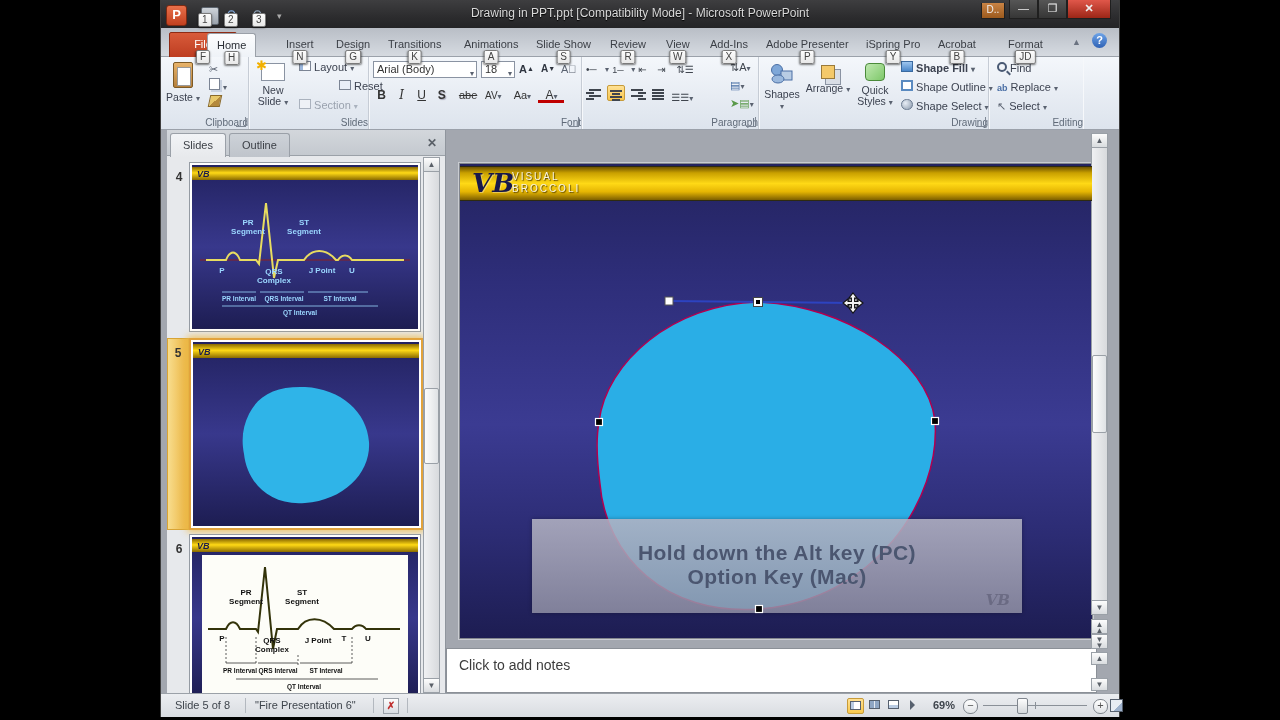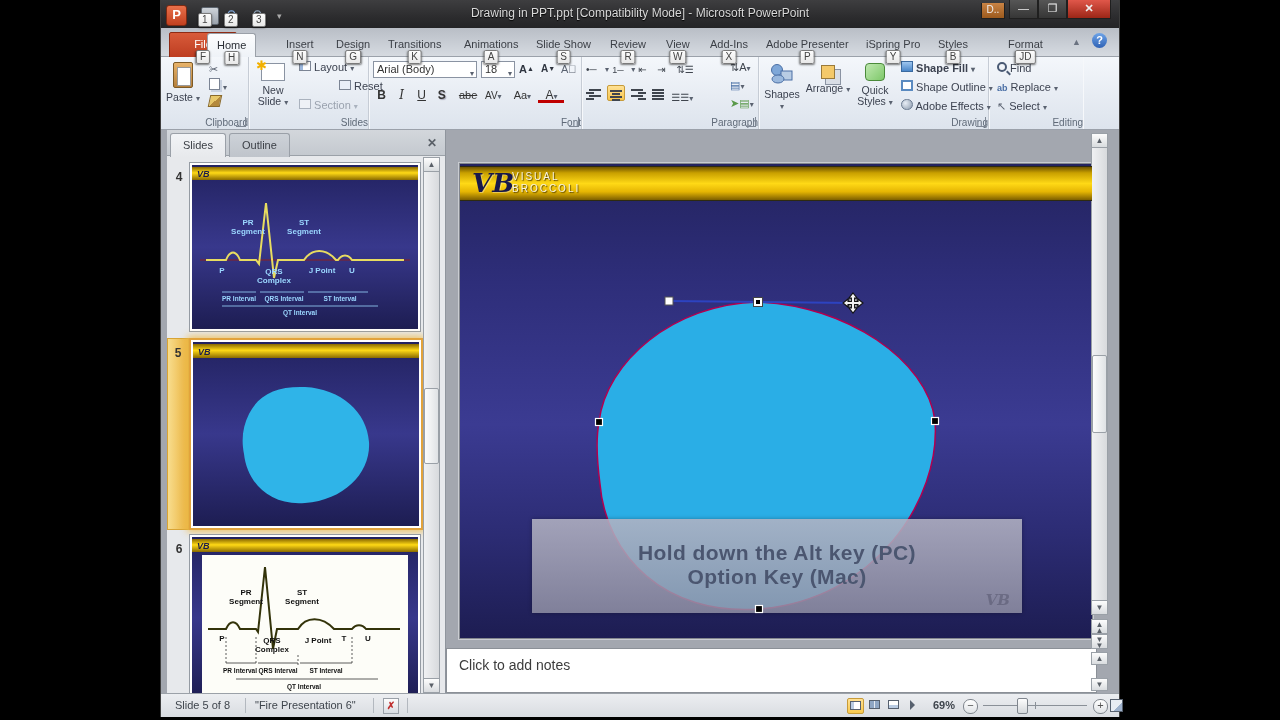--- a/index.html
+++ b/index.html
@@ -100,21 +100,21 @@
       <div class="tab" style="left:116px;"><span>Insert</span><span class="kt">N</span></div>
       <div class="tab" style="left:166px;"><span>Design</span><span class="kt">G</span></div>
       <div class="tab" style="left:218px;"><span>Transitions</span><span class="kt">K</span></div>
       <div class="tab" style="left:294px;"><span>Animations</span><span class="kt">A</span></div>
       <div class="tab" style="left:366px;"><span>Slide Show</span><span class="kt">S</span></div>
       <div class="tab" style="left:440px;"><span>Review</span><span class="kt">R</span></div>
       <div class="tab" style="left:496px;"><span>View</span><span class="kt">W</span></div>
       <div class="tab" style="left:540px;"><span>Add-Ins</span><span class="kt">X</span></div>
       <div class="tab" style="left:596px;"><span>Adobe Presenter</span><span class="kt">P</span></div>
       <div class="tab" style="left:696px;"><span>iSpring Pro</span><span class="kt">Y</span></div>
-      <div class="tab" style="left:768px;"><span>Styles</span><span class="kt">B</span></div>
+      <div class="tab" style="left:768px;"><span>Acrobat</span><span class="kt">B</span></div>
       <div class="tab" style="left:838px;"><span>Format</span><span class="kt">JD</span></div>
       <div style="position:absolute;right:38px;top:9px;color:#6a7280;font-size:9px;">▲</div>
       <div style="position:absolute;right:12px;top:5px;width:15px;height:15px;border-radius:8px;background:linear-gradient(#6ea4e8,#2f62b5);color:#fff;font-size:11px;font-weight:bold;text-align:center;line-height:15px;">?</div>
     </div>
 
     <div class="ribbon">
 
       <div class="grp" style="left:0;width:88px;">
         <div class="bigbtn" style="left:2px;">
           <span class="ic" style="width:20px;height:26px;background:linear-gradient(#e8b36a,#b5803c);border:1px solid #7d5a26;border-radius:2px;position:relative;display:inline-block;margin-top:3px;"><span style="position:absolute;left:3px;top:4px;width:12px;height:17px;background:#fff;border:1px solid #999;"></span></span>
@@ -194,21 +194,21 @@
         <div class="bigbtn" style="left:46px;width:46px;">
           <span class="ic" style="width:14px;height:14px;background:#f4c96a;border:1px solid #9a7a3a;margin-top:6px;box-shadow:5px 5px 0 #d9dee6,5px 5px 0 1px #8a93a2;display:inline-block;"></span>
           <span class="blabel"><span>Arrange</span> <span class="arrow">▾</span></span>
         </div>
         <div class="bigbtn" style="left:94px;width:44px;">
           <span class="ic" style="width:20px;height:18px;background:linear-gradient(135deg,#bfe8b0,#7ec86a);border:1px solid #4a8a3a;border-radius:4px;margin-top:4px;display:inline-block;"></span>
           <span class="blabel"><span>Quick Styles</span> <span class="arrow">▾</span></span>
         </div>
         <div class="smallrow" style="left:142px;top:3px;font-weight:bold;"><span class="ic" style="width:12px;height:11px;background:linear-gradient(#9ec6ef,#4a86c8);border:1px solid #3a6aa0;"></span> <span>Shape Fill</span> <span class="arrow">▾</span></div>
         <div class="smallrow" style="left:142px;top:22px;text-align:center;"><span class="ic" style="width:12px;height:11px;border:2px solid #5a8ac0;background:#fff;"></span> <span>Shape Outline</span> <span class="arrow">▾</span></div>
-        <div class="smallrow" style="left:142px;top:41px;"><span class="ic" style="width:12px;height:11px;border-radius:6px;background:radial-gradient(circle at 35% 35%,#e8eef6,#8a99ac);border:1px solid #6a7a90;"></span> <span>Adobe Effects</span> <span class="arrow">▾</span></div>
+        <div class="smallrow" style="left:142px;top:41px;"><span class="ic" style="width:12px;height:11px;border-radius:6px;background:radial-gradient(circle at 35% 35%,#e8eef6,#8a99ac);border:1px solid #6a7a90;"></span> <span>Shape Select</span> <span class="arrow">▾</span></div>
         <div class="grp-label">Drawing</div>
         <div class="launcher"></div>
       </div>
 
       <div class="grp" style="left:828px;width:94px;border-right:none;">
         <div class="smallrow" style="left:8px;top:3px;"><span class="ic" style="width:10px;height:10px;border:2px solid #4a5a74;border-radius:6px;position:relative;"><span style="position:absolute;left:7px;top:8px;width:5px;height:2px;background:#4a5a74;transform:rotate(45deg);"></span></span> <span>Find</span></div>
         <div class="smallrow" style="left:8px;top:22px;"><span style="color:#4a6fa5;font-size:9px;font-weight:bold;">ab</span> <span>Replace</span> <span class="arrow">▾</span></div>
         <div class="smallrow" style="left:8px;top:41px;"><span style="color:#5a6270;">↖</span> <span>Select</span> <span class="arrow">▾</span></div>
         <div class="grp-label">Editing</div>
       </div>

